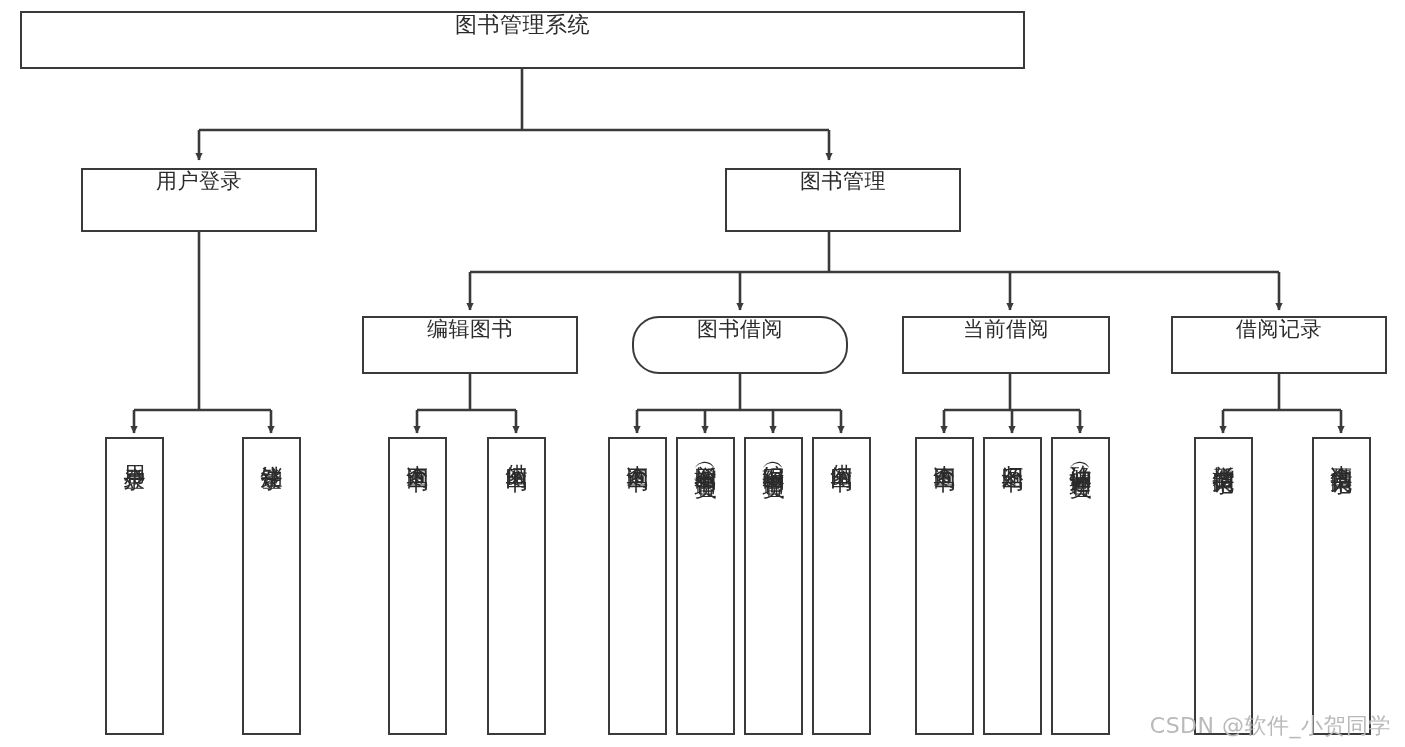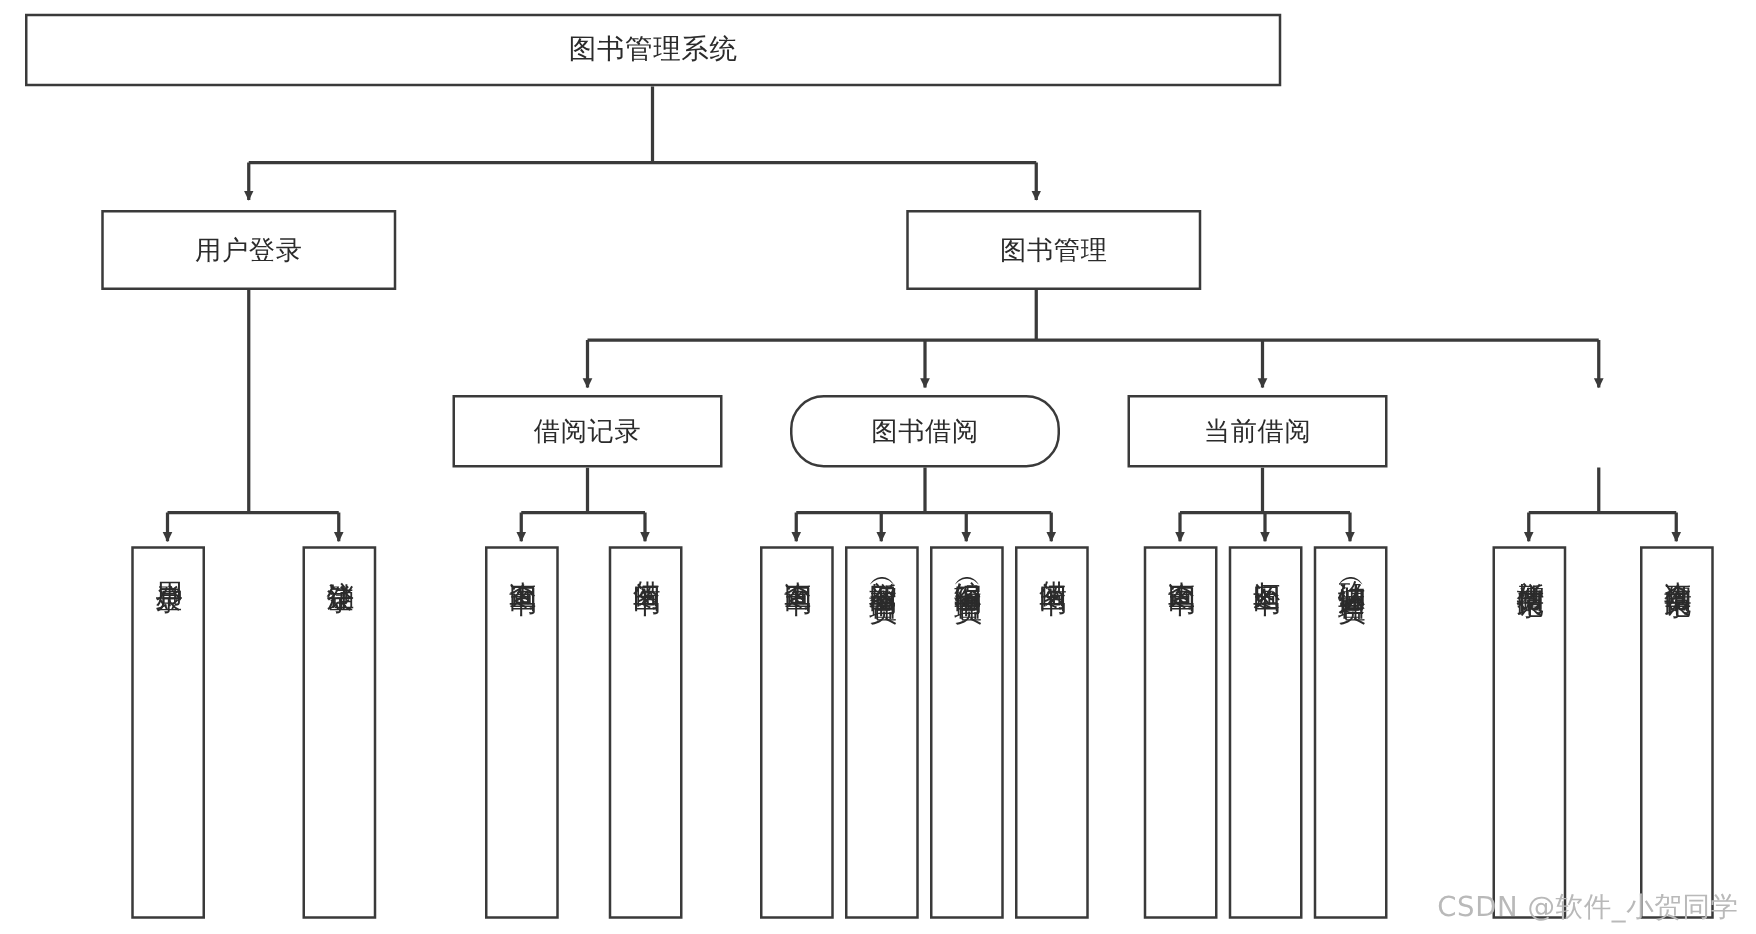--- a/index.html
+++ b/index.html
@@ -23,21 +23,21 @@
     top: 0;
     width: 1405px;
     height: 747px;
   }
   .node {
     position: absolute;
     box-sizing: border-box;
     background: #ffffff;
     border: 2px solid #3a3a3a;
     display: flex;
-    align-items: center;
+    align-items: flex-start;
     justify-content: center;
     z-index: 2;
   }
   .node .label {
     color: #2b2b2b;
     line-height: 1.08;
     letter-spacing: 0.5px;
     white-space: nowrap;
   }
   .node.horiz .label {
@@ -127,27 +127,30 @@
   </div>
 
   <div class="node horiz" style="left:81px; top:168px; width:236px; height:64px;">
     <span class="label">用户登录</span>
   </div>
   <div class="node horiz" style="left:725px; top:168px; width:236px; height:64px;">
     <span class="label">图书管理</span>
   </div>
 
   <div class="node horiz" style="left:362px; top:316px; width:216px; height:58px;">
-    <span class="label">借阅记录</span>
+    <span class="label">编辑图书</span>
   </div>
   <div class="node horiz" style="left:632px; top:316px; width:216px; height:58px;border-radius:27px;">
     <span class="label">图书借阅</span>
   </div>
   <div class="node horiz" style="left:902px; top:316px; width:208px; height:58px;">
     <span class="label">当前借阅</span>
+  </div>
+  <div class="node horiz" style="left:1171px; top:316px; width:216px; height:58px;">
+    <span class="label">借阅记录</span>
   </div>
 
   <div class="node vert" style="left:105px; top:437px; width:59px; height:298px;">
     <span class="label">用户登录</span>
   </div>
   <div class="node vert" style="left:242px; top:437px; width:59px; height:298px;">
     <span class="label">注销登录</span>
   </div>
 
   <div class="node vert" style="left:388px; top:437px; width:59px; height:298px;">

